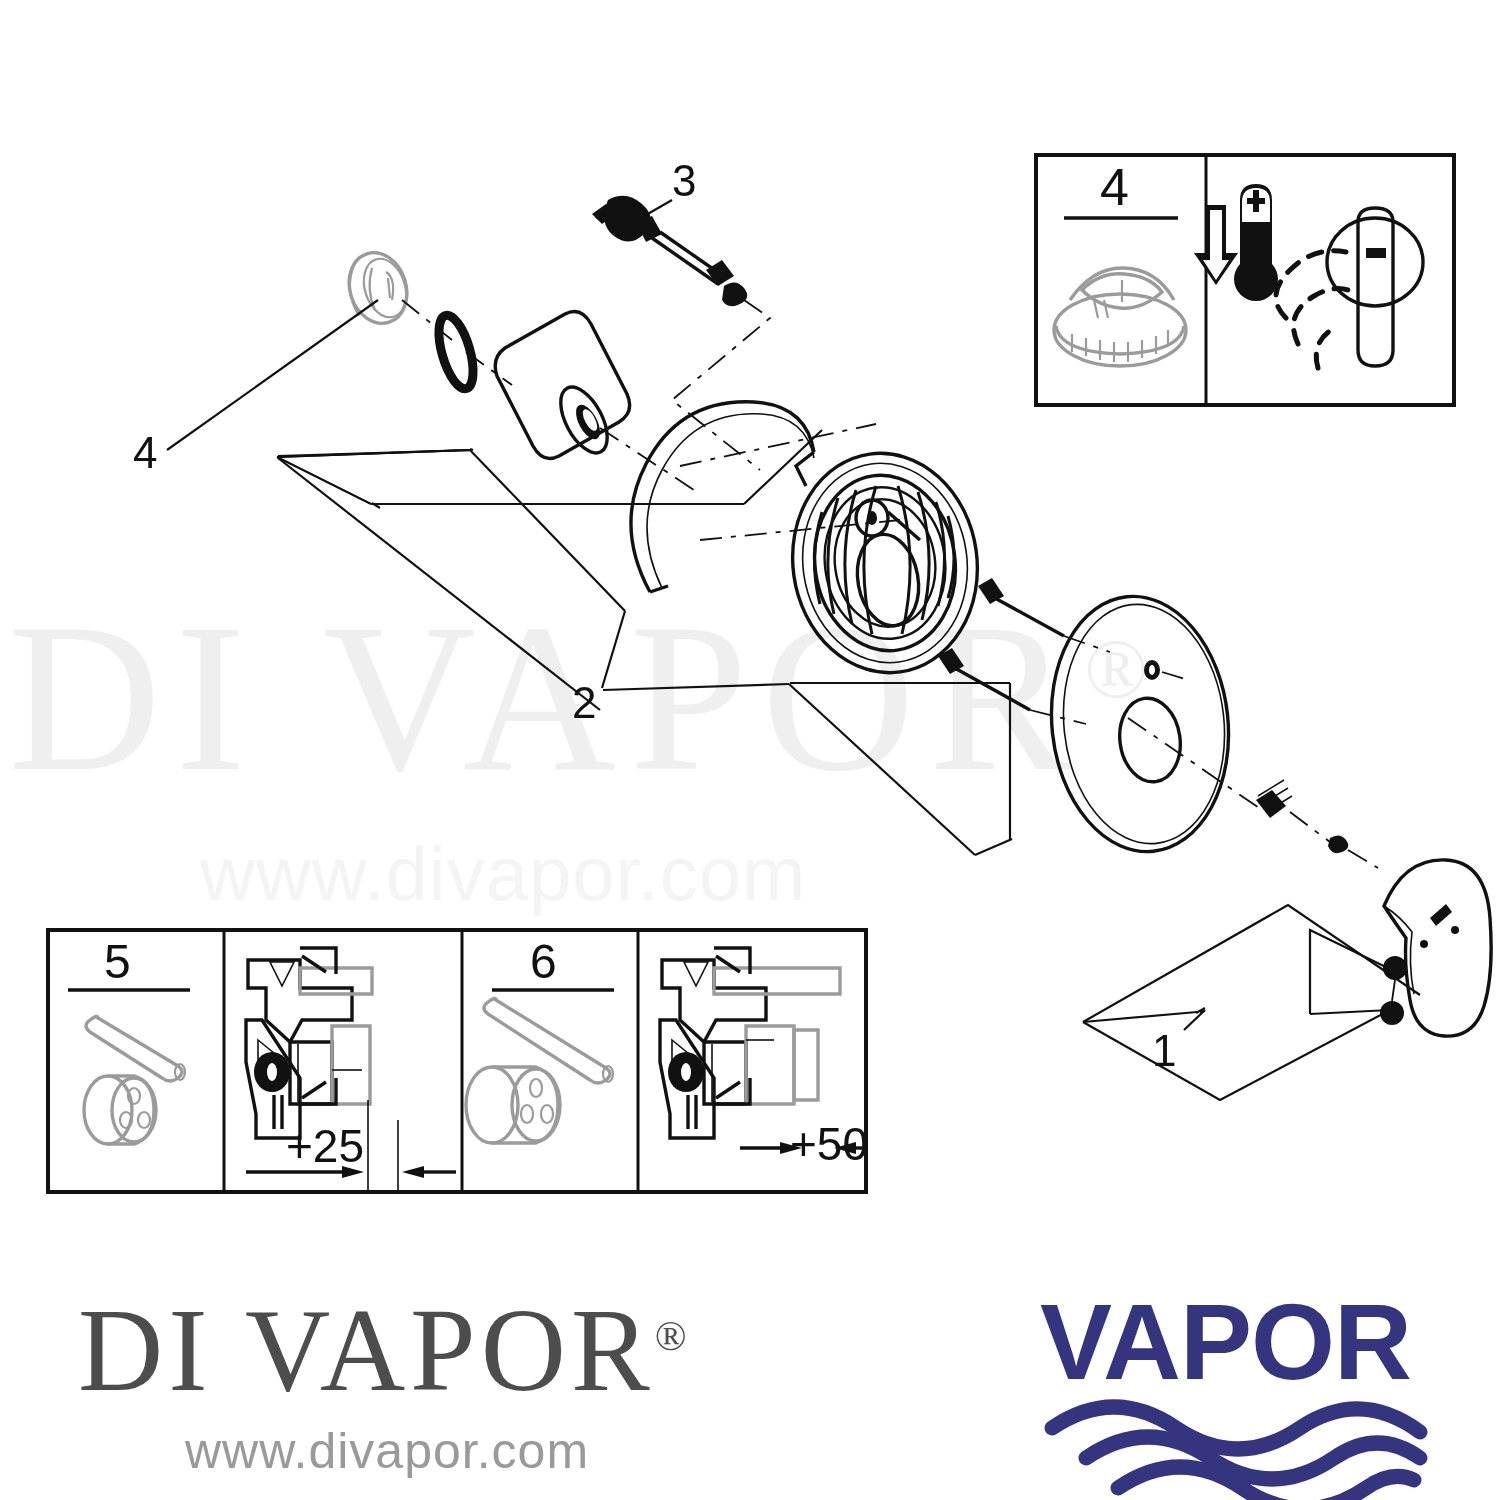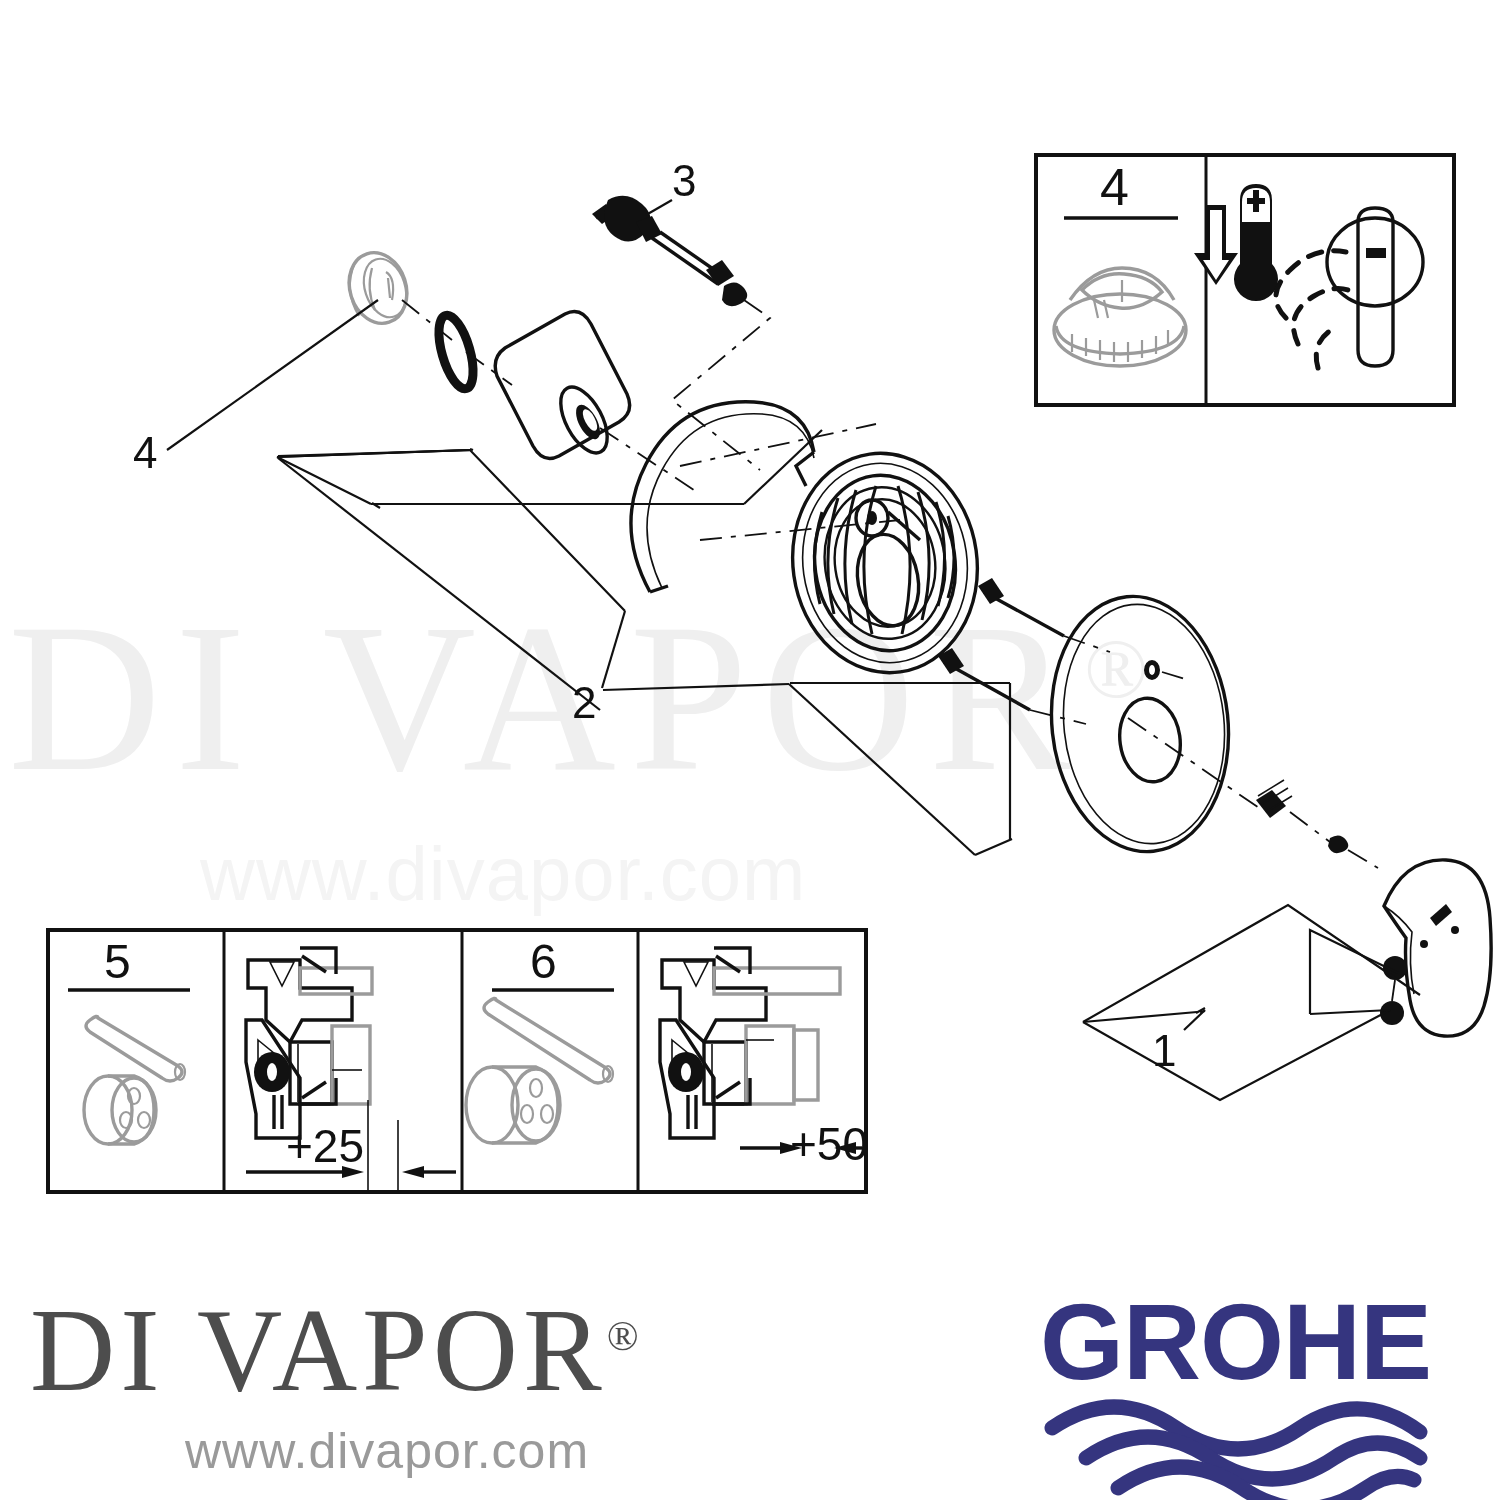--- a/index.html
+++ b/index.html
@@ -14,21 +14,21 @@
   .wm-reg{font-size:84px;vertical-align:super;letter-spacing:0;}
   .wm-url{position:absolute;left:200px;top:830px;font-family:"Liberation Sans",sans-serif;
           font-size:76px;color:#f4f4f4;white-space:nowrap;letter-spacing:1px;}
 
   
   #drawing{position:absolute;inset:0;z-index:3;}
 
   
   #divapor-logo{position:absolute;left:30px;top:1292px;z-index:5;}
   .dv-word{font-family:"Liberation Serif",serif;font-size:118px;color:#4d4d4d;
-           letter-spacing:5px;line-height:1;white-space:nowrap;}
+           letter-spacing:5px;line-height:1;white-space:nowrap;margin-left:48px;}
   .dv-reg{font-size:42px;vertical-align:super;letter-spacing:0;}
   .dv-url{font-family:"Liberation Sans",sans-serif;font-size:50px;color:#9a9a9a;
           letter-spacing:1px;margin-top:12px;margin-left:155px;white-space:nowrap;}
 
   #grohe-logo{position:absolute;left:1040px;top:1288px;z-index:5;}
   .gr-word{font-family:"Liberation Sans",sans-serif;font-weight:bold;font-size:108px;
            letter-spacing:-1px;line-height:1;white-space:nowrap;}
 </style>
 </head>
 <body>
@@ -350,21 +350,21 @@
       </g>
     </g>
   </svg>
 
   <div id="divapor-logo">
     <div class="dv-word"><span>DI VAPOR</span><span class="dv-reg">®</span></div>
     <div class="dv-url">www.divapor.com</div>
   </div>
 
   <div id="grohe-logo">
-    <div class="gr-word" style="color:#35357f">GROHE</div>
+    <div class="gr-word" style="color:#35357f">VAPOR</div>
     <svg width="450" height="115" viewBox="0 0 450 115">
       <g fill="none" stroke="#35357f" stroke-width="15" stroke-linecap="round">
         <path d="M12,32 q62,-42 124,0 q62,42 124,0 q60,-40 120,4"></path>
         <path d="M46,62 q62,-42 124,0 q62,42 124,0 q44,-30 86,0"></path>
         <path d="M78,92 q62,-42 124,0 q62,42 124,0 q26,-18 48,-8"></path>
       </g>
     </svg>
   </div>
 
 </div>

